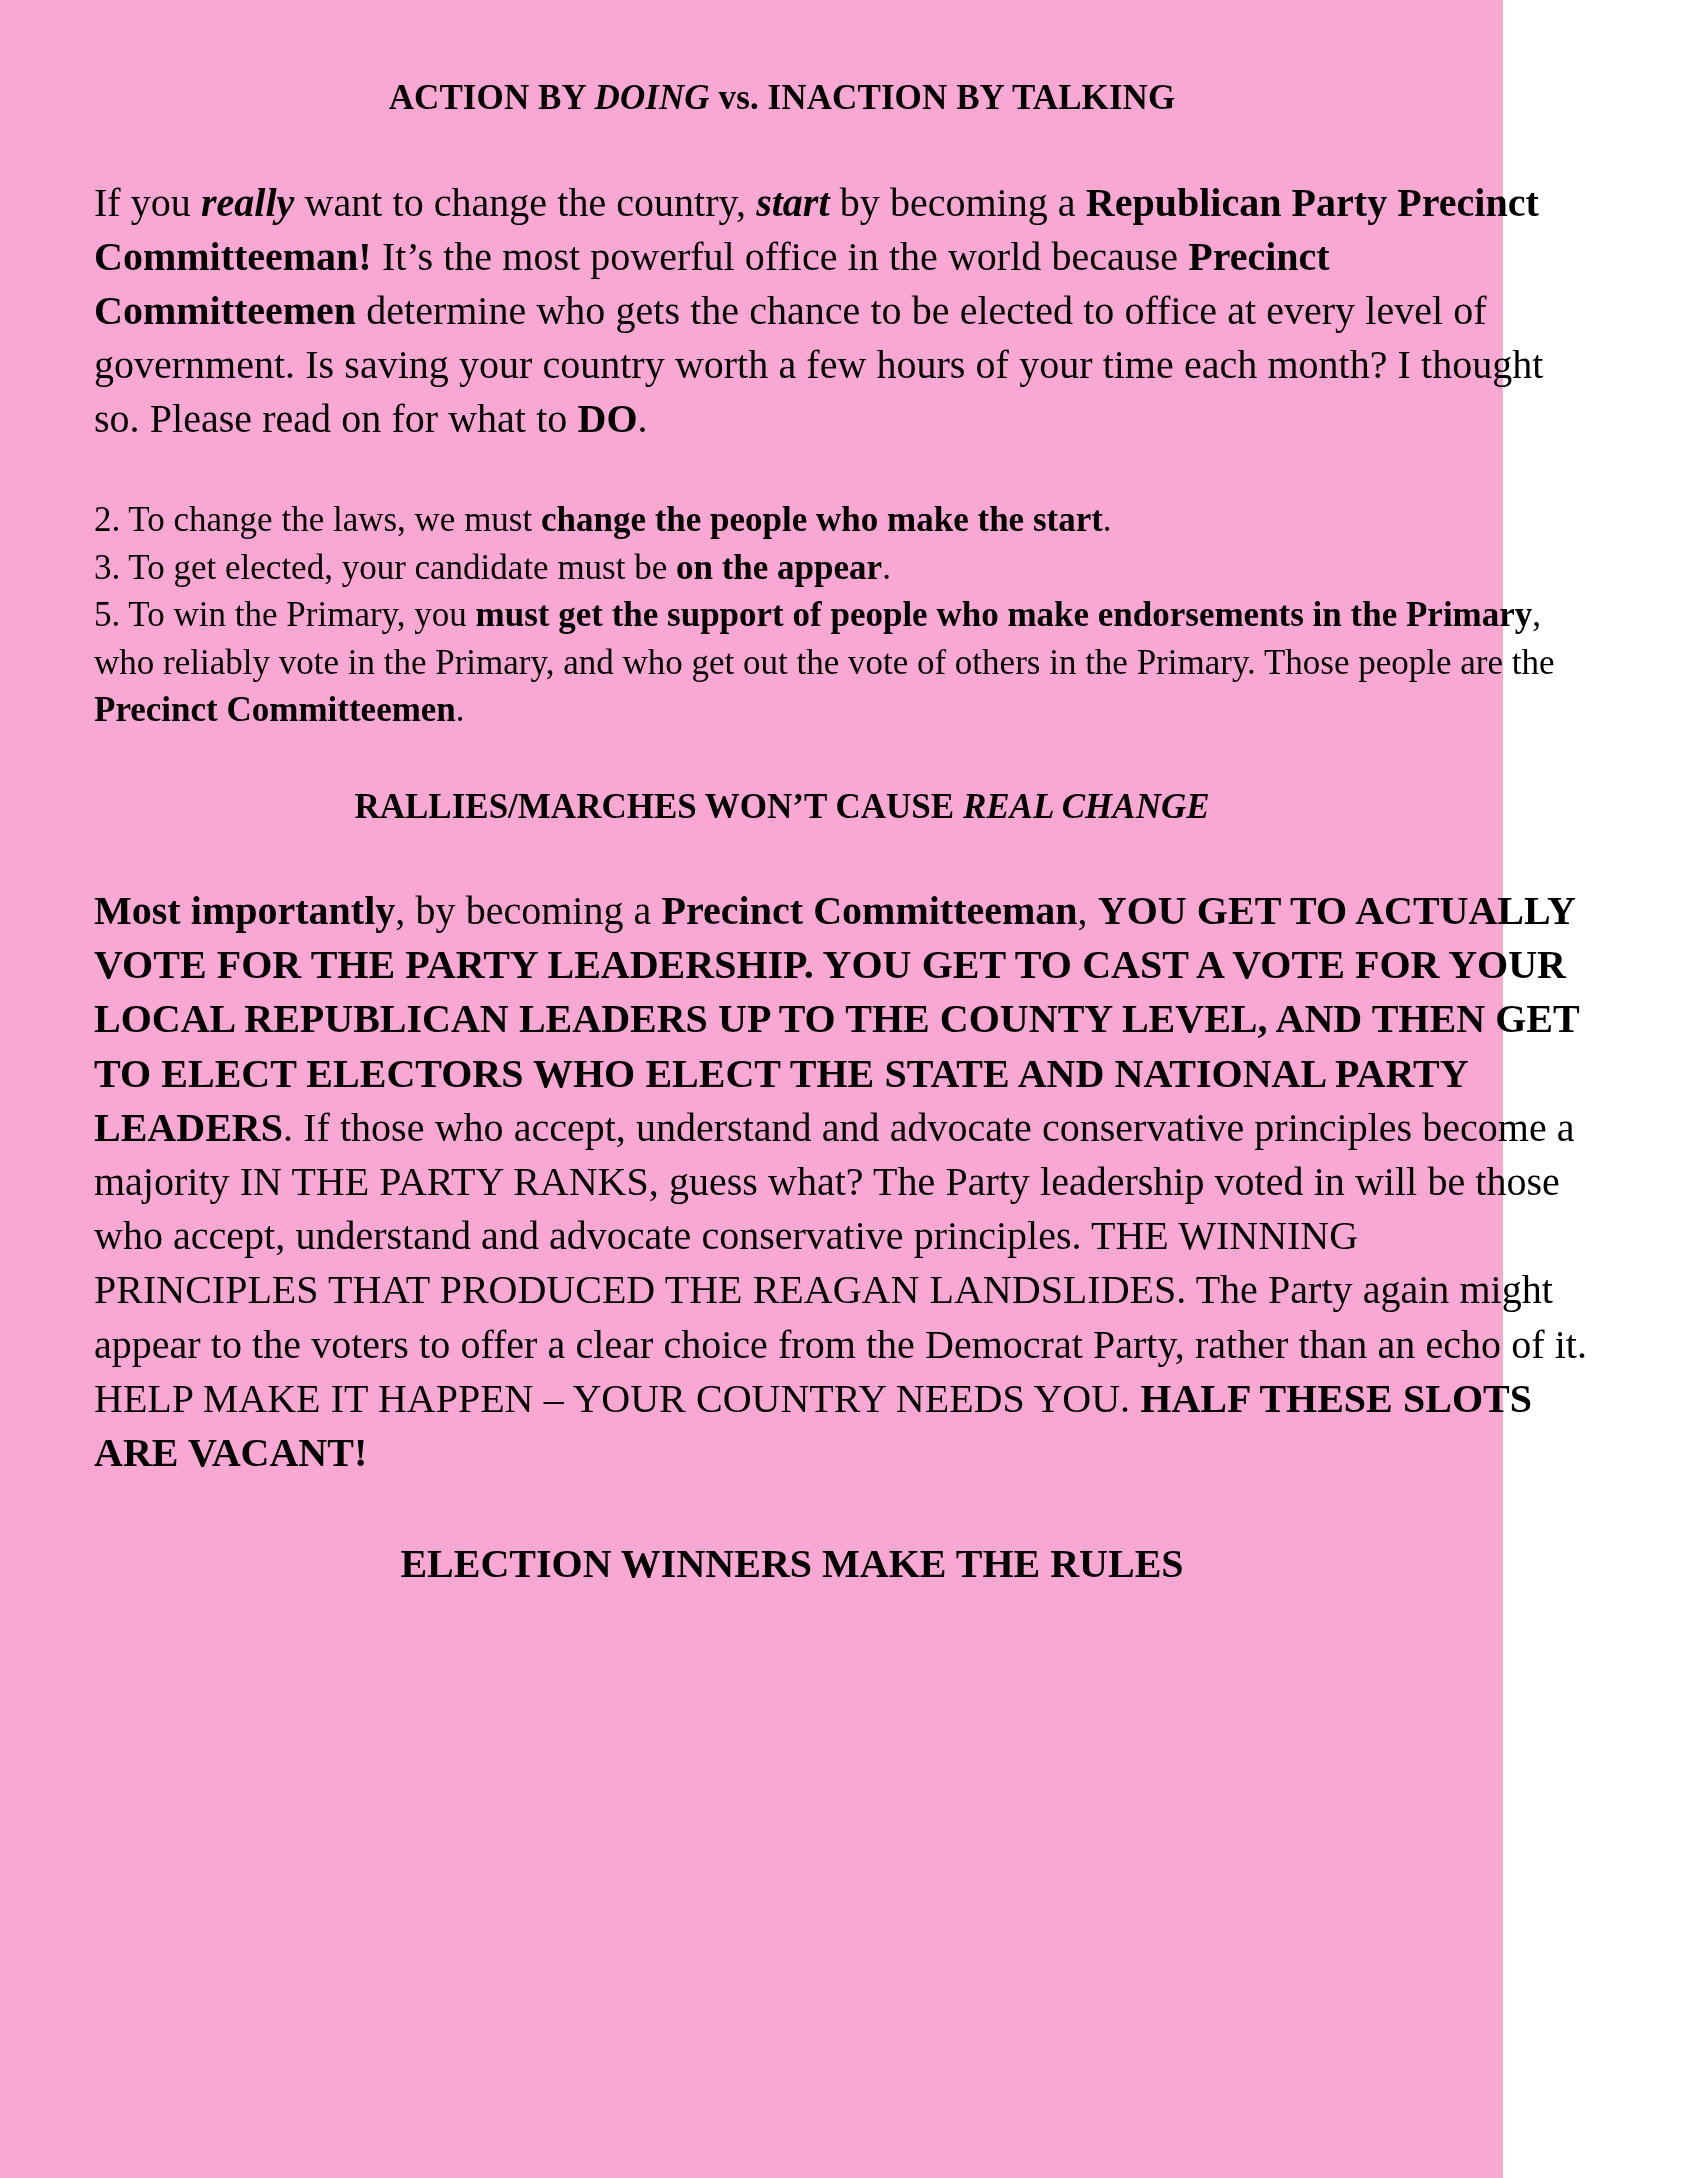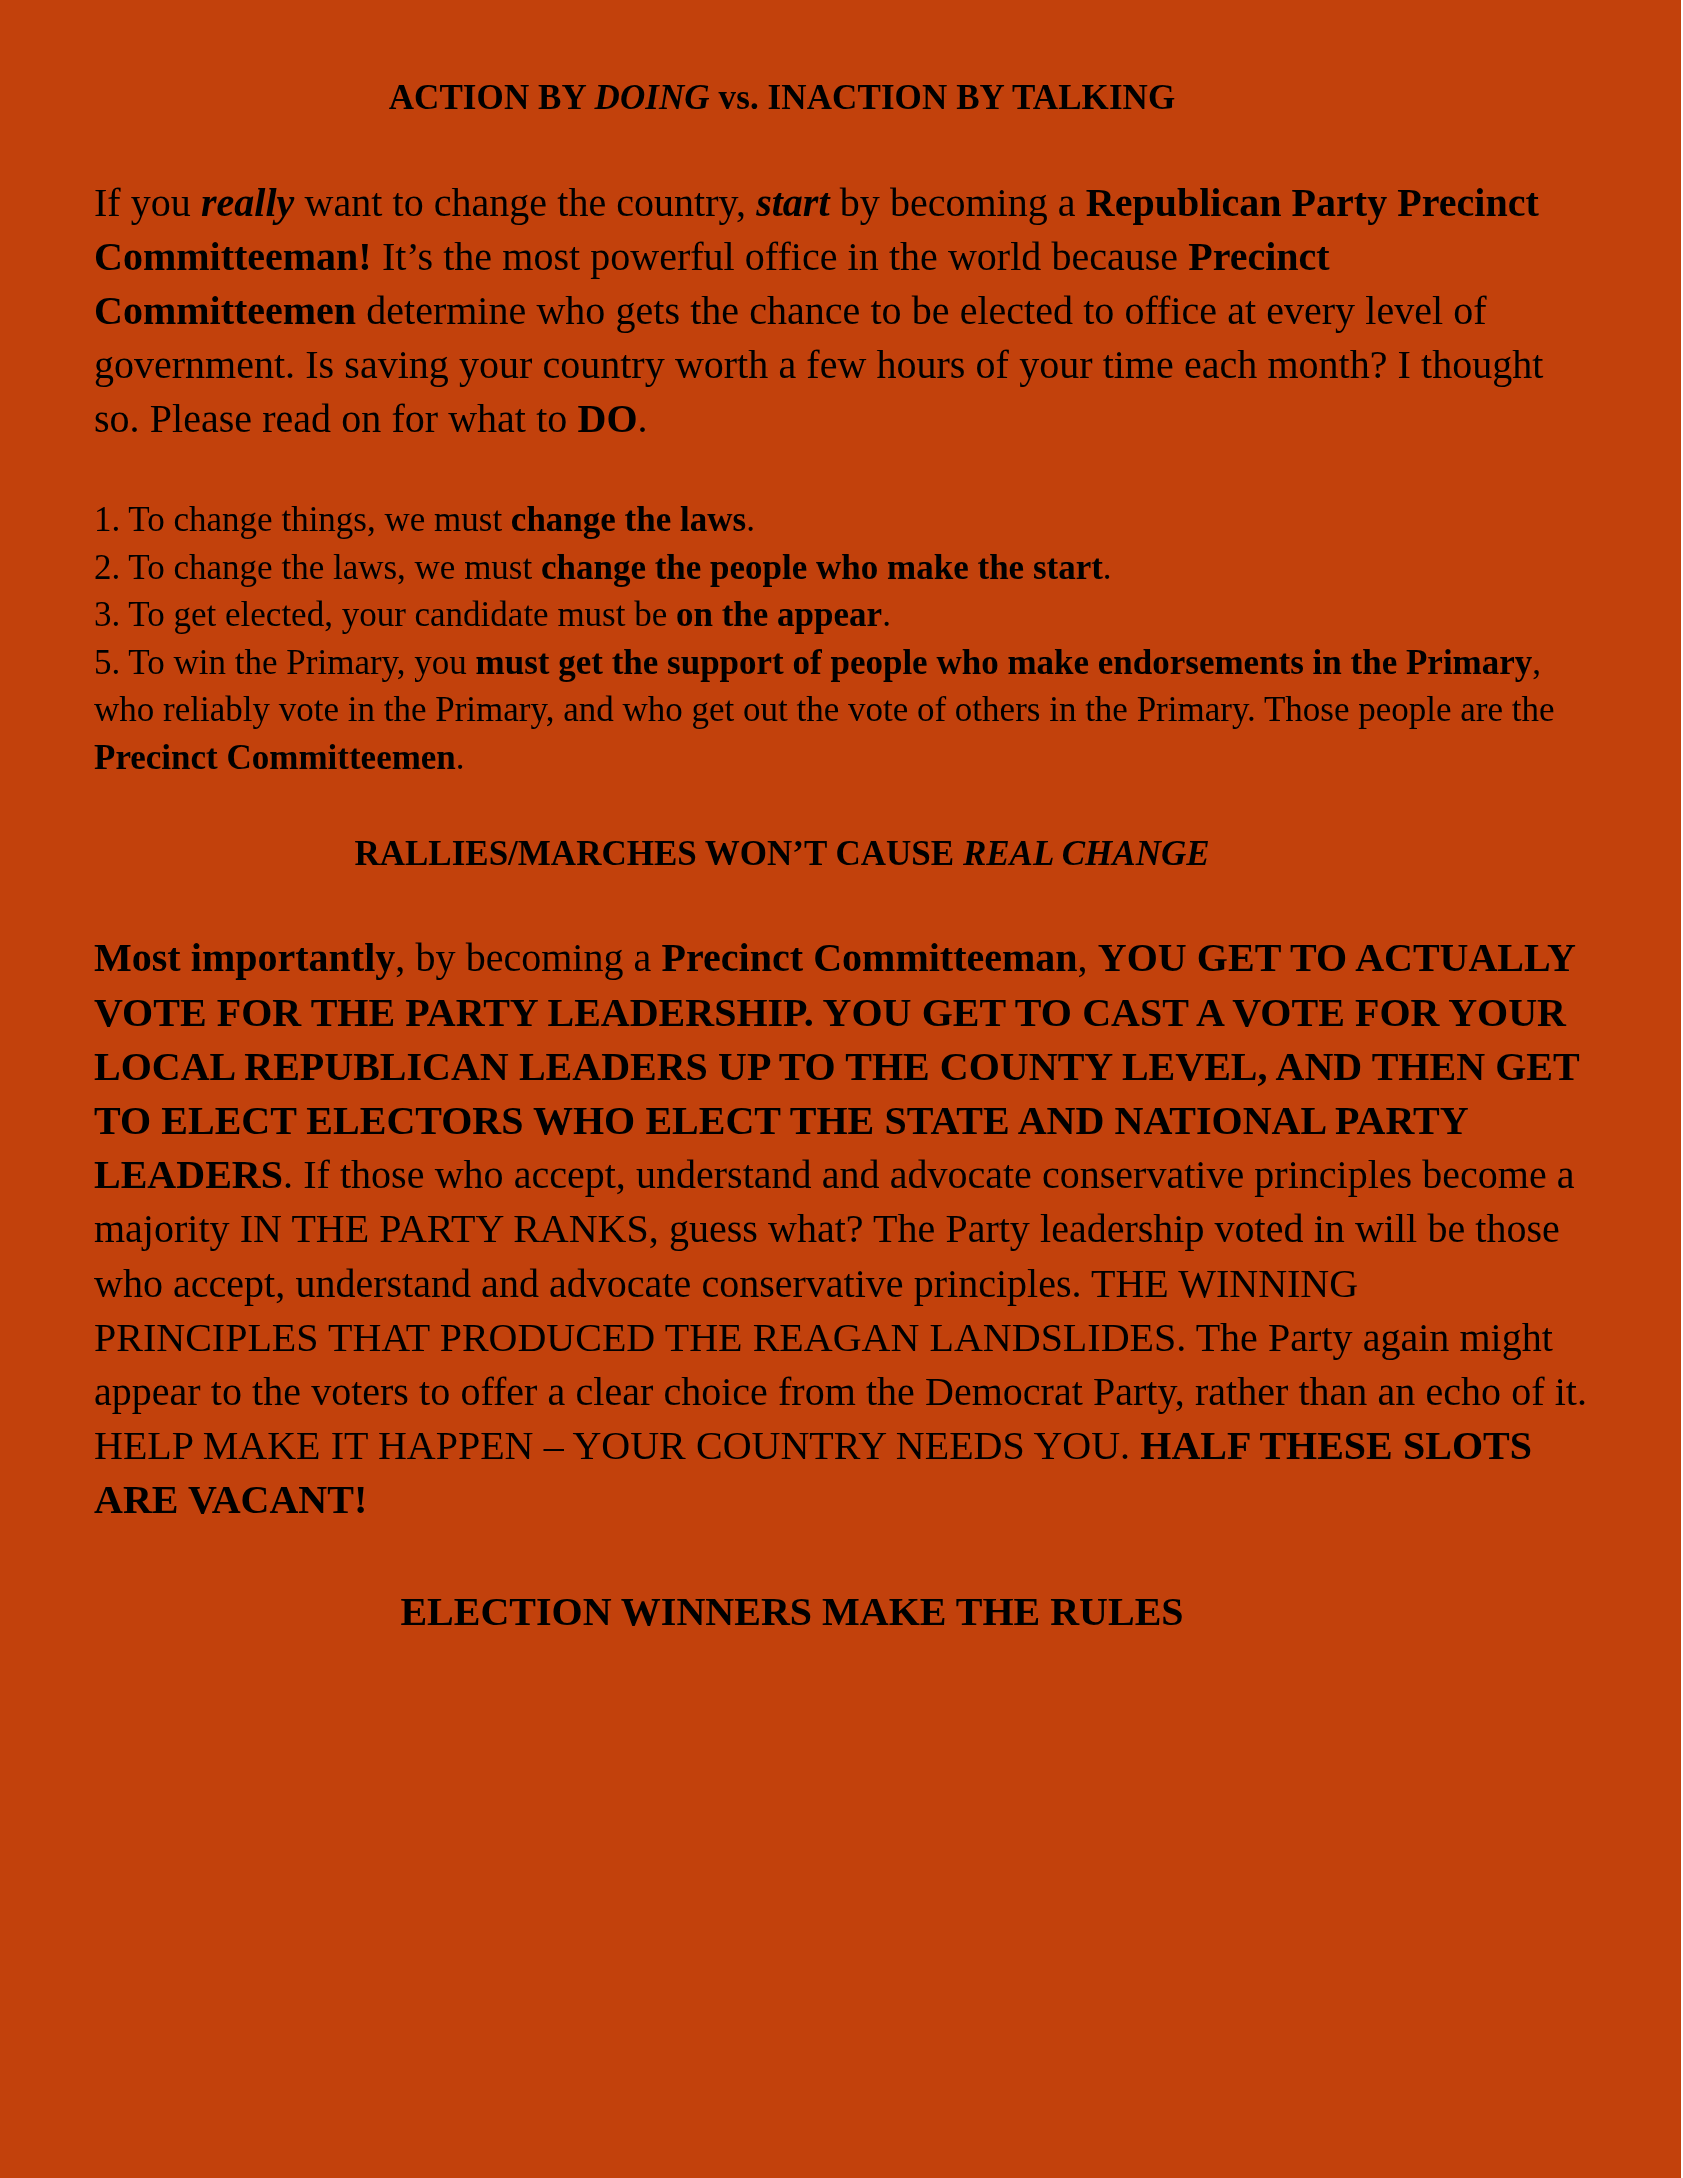--- a/index.html
+++ b/index.html
@@ -10,23 +10,23 @@
   }
   body {
     width: 1683px;
     height: 2178px;
     font-family: "Liberation Serif", "DejaVu Serif", serif;
     color: #000000;
     -webkit-font-smoothing: antialiased;
   }
   #page {
     position: relative;
-    width: 1681px;
+    width: 1503px;
     height: 2178px;
-    background: #c2410c;
+    background: #f9a8d4;
     box-sizing: border-box;
     padding: 0;
   }
   #sheet {
     position: absolute;
     left: 94px;
     top: 75px;
     width: 1495px;
   }
   .doc-title {
@@ -82,21 +82,20 @@
     <h1 class="doc-title"><span>ACTION BY </span><span class="bi">DOING</span><span> vs. INACTION BY TALKING</span></h1>
 
     <div class="spacer-lg"></div>
 
     <p class="body-para"><span>If you </span><span class="bi">really</span><span> want to change the country, </span><span class="bi">start</span><span> by becoming a </span><span class="b">Republican Party Precinct Committeeman!</span><span> It’s the most powerful office in the world because </span><span class="b">Precinct Committeemen</span><span> determine who gets the chance to be elected to office at every level of government.  Is saving your country worth a few hours of your time each month?  I thought so. Please read on for what to </span><span class="b">DO</span><span>.</span></p>
 
     <div class="spacer-md"></div>
 
     <div class="list-block">
 
-      <div class="list-line"><span>1.</span><span> To change things, we must </span><span class="b">change the laws</span><span>.</span></div>
 
       <div class="list-line"><span>2.</span><span> To change the laws, we must </span><span class="b">change the people who make the start</span><span>.</span></div>
 
       <div class="list-line"><span>3.</span><span> To get elected, your candidate must be </span><span class="b">on the appear</span><span>.</span></div>
 
 
       <div class="list-line"><span>5.</span><span> To win the Primary, you </span><span class="b">must get the support of people who make endorsements in the Primary</span><span>, who reliably vote in the Primary, and who get out the vote of others in the Primary. Those people are the </span><span class="b">Precinct Committeemen</span><span>.</span></div>
 
     </div>
 

